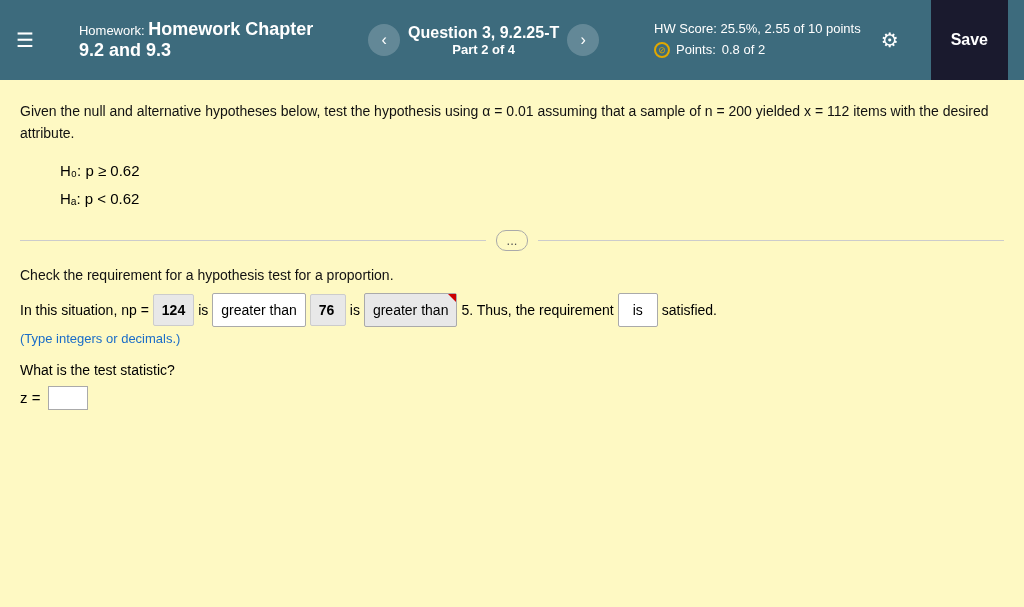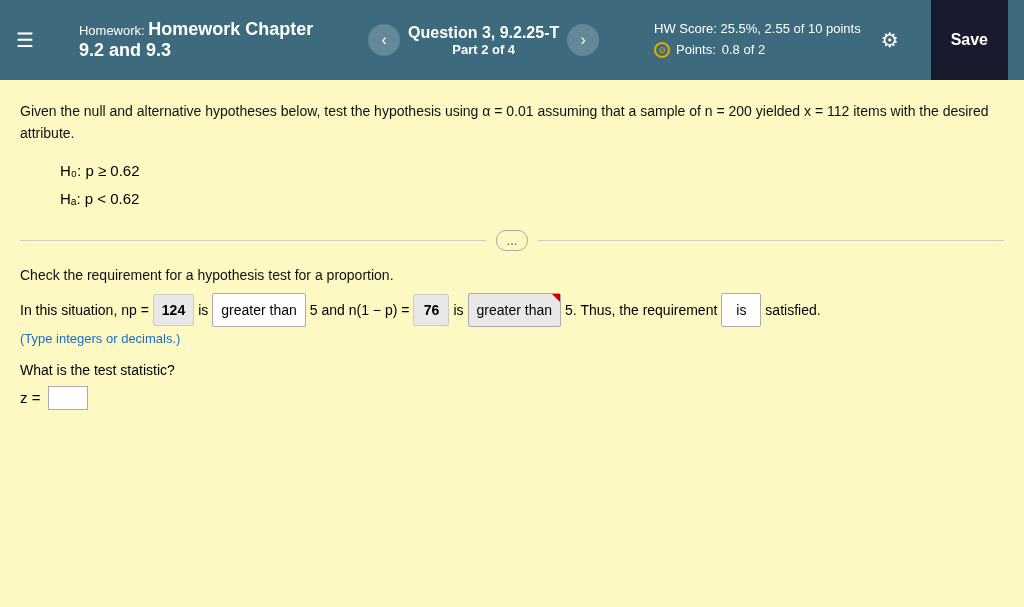--- a/index.html
+++ b/index.html
@@ -170,21 +170,21 @@
     }
 
     .answer-box {
       display: inline-block;
       border: 1px solid #ccc;
       background: #e8e8e8;
       padding: 1px 8px;
       font-weight: bold;
       font-size: 14px;
       min-width: 36px;
-      text-align: center;
+      text-align: left;
       border-radius: 2px;
     }
 
     .answer-dropdown {
       display: inline-block;
       border: 1px solid #aaa;
       background: white;
       padding: 2px 8px;
       font-size: 14px;
       min-width: 40px;
@@ -304,21 +304,20 @@
     <hr class="divider-line">
   </div>
 
   <p class="section-title">Check the requirement for a hypothesis test for a proportion.</p>
 
   <div class="check-line">
     <span>In this situation, np =</span>
     <span class="answer-box">124</span>
     <span>is</span>
     <span class="answer-dropdown">greater than</span>
-    <span>5 and n(1 − p) =</span>
     <span class="answer-box">76</span>
     <span>is</span>
     <span class="answer-dropdown-gt">
       <span>greater than</span>
       <span class="red-corner"></span>
     </span>
     <span>5. Thus, the requirement</span>
     <span class="answer-dropdown">is</span>
     <span>satisfied.</span>
   </div>

